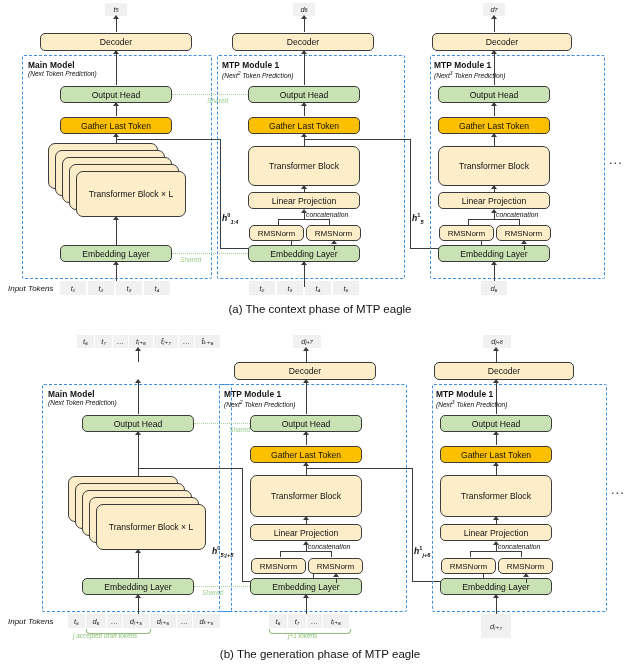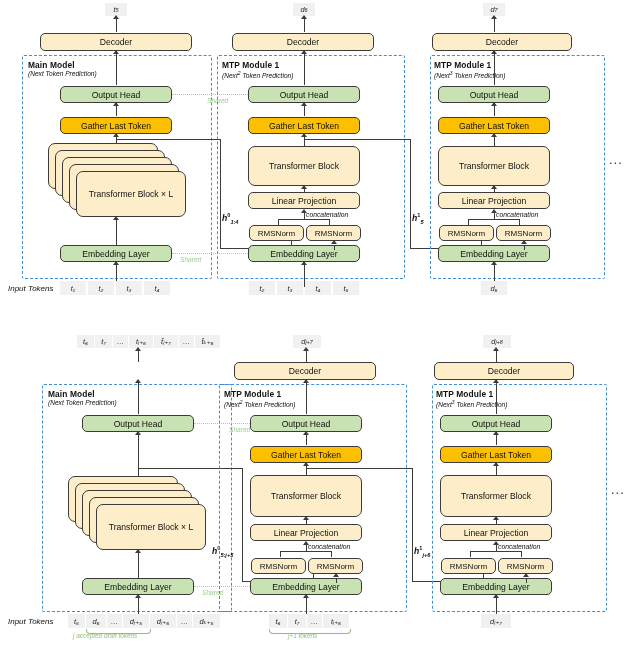--- a/index.html
+++ b/index.html
@@ -276,20 +276,21 @@
   <div class="box green" style="left:438px;top:245px;width:112px;height:17px;">Embedding Layer</div>
   <div class="vline" style="left:523.5px;top:245px;height:5px;"></div>
   <div class="arrow-up" style="left:520.9px;top:240px;"></div>
   <div class="vline" style="left:493.5px;top:262px;height:25px;"></div>
   <div class="arrow-up" style="left:490.9px;top:261px;"></div>
 
   <div class="token" style="left:481px;top:281px;width:26px;height:14px;">d₆</div>
 
   <div class="dots" style="left:609px;top:152px;">...</div>
 
+  <div class="caption" style="left:0;top:303px;">(a) The context phase of MTP eagle</div>
 </div>
 
 <div class="panel" id="panel-b">
 
   <div class="token" style="left:77px;top:5px;width:17px;height:13px;">t₆</div>
   <div class="token" style="left:95px;top:5px;width:17px;height:13px;">t₇</div>
   <div class="token" style="left:113px;top:5px;width:15px;height:13px;">…</div>
   <div class="token" style="left:129px;top:5px;width:24px;height:13px;">tⱼ₊₆</div>
   <div class="token" style="left:154px;top:5px;width:24px;height:13px;">t̂ⱼ₊₇</div>
   <div class="token" style="left:179px;top:5px;width:15px;height:13px;">…</div>
@@ -457,17 +458,18 @@
 
   <div class="box cream small" style="left:441px;top:228px;width:55px;height:16px;">RMSNorm</div>
   <div class="box cream small" style="left:498px;top:228px;width:55px;height:16px;">RMSNorm</div>
 
   <div class="box green" style="left:440px;top:248px;width:112px;height:17px;">Embedding Layer</div>
   <div class="vline" style="left:525.5px;top:248px;height:5px;"></div>
   <div class="arrow-up" style="left:522.9px;top:243px;"></div>
   <div class="vline" style="left:495.5px;top:265px;height:19px;"></div>
   <div class="arrow-up" style="left:492.9px;top:264px;"></div>
 
-  <div class="token" style="left:481px;top:284px;width:30px;height:14px;">dⱼ₊₇</div>
+  <div class="token" style="left:481px;top:284px;width:30px;height:24px;">dⱼ₊₇</div>
 
   <div class="dots" style="left:611px;top:152px;">...</div>
 
+  <div class="caption" style="left:0;top:318px;">(b) The generation phase of MTP eagle</div>
 </div>
 
 </body></html>

